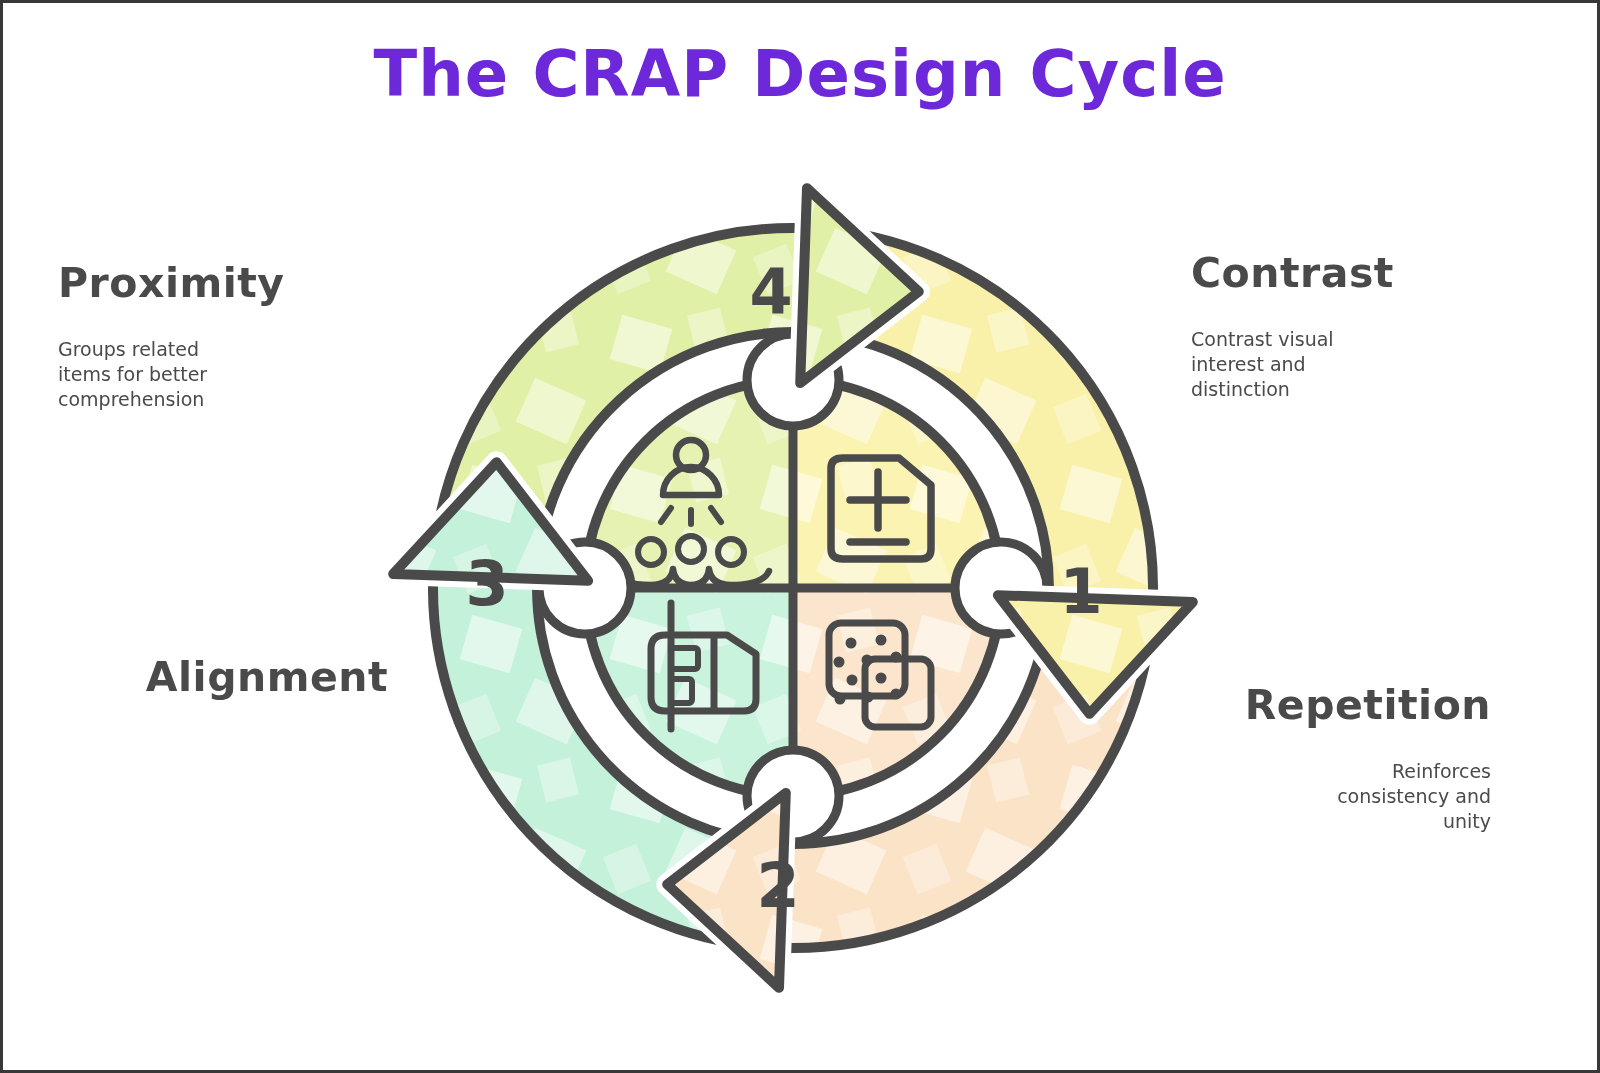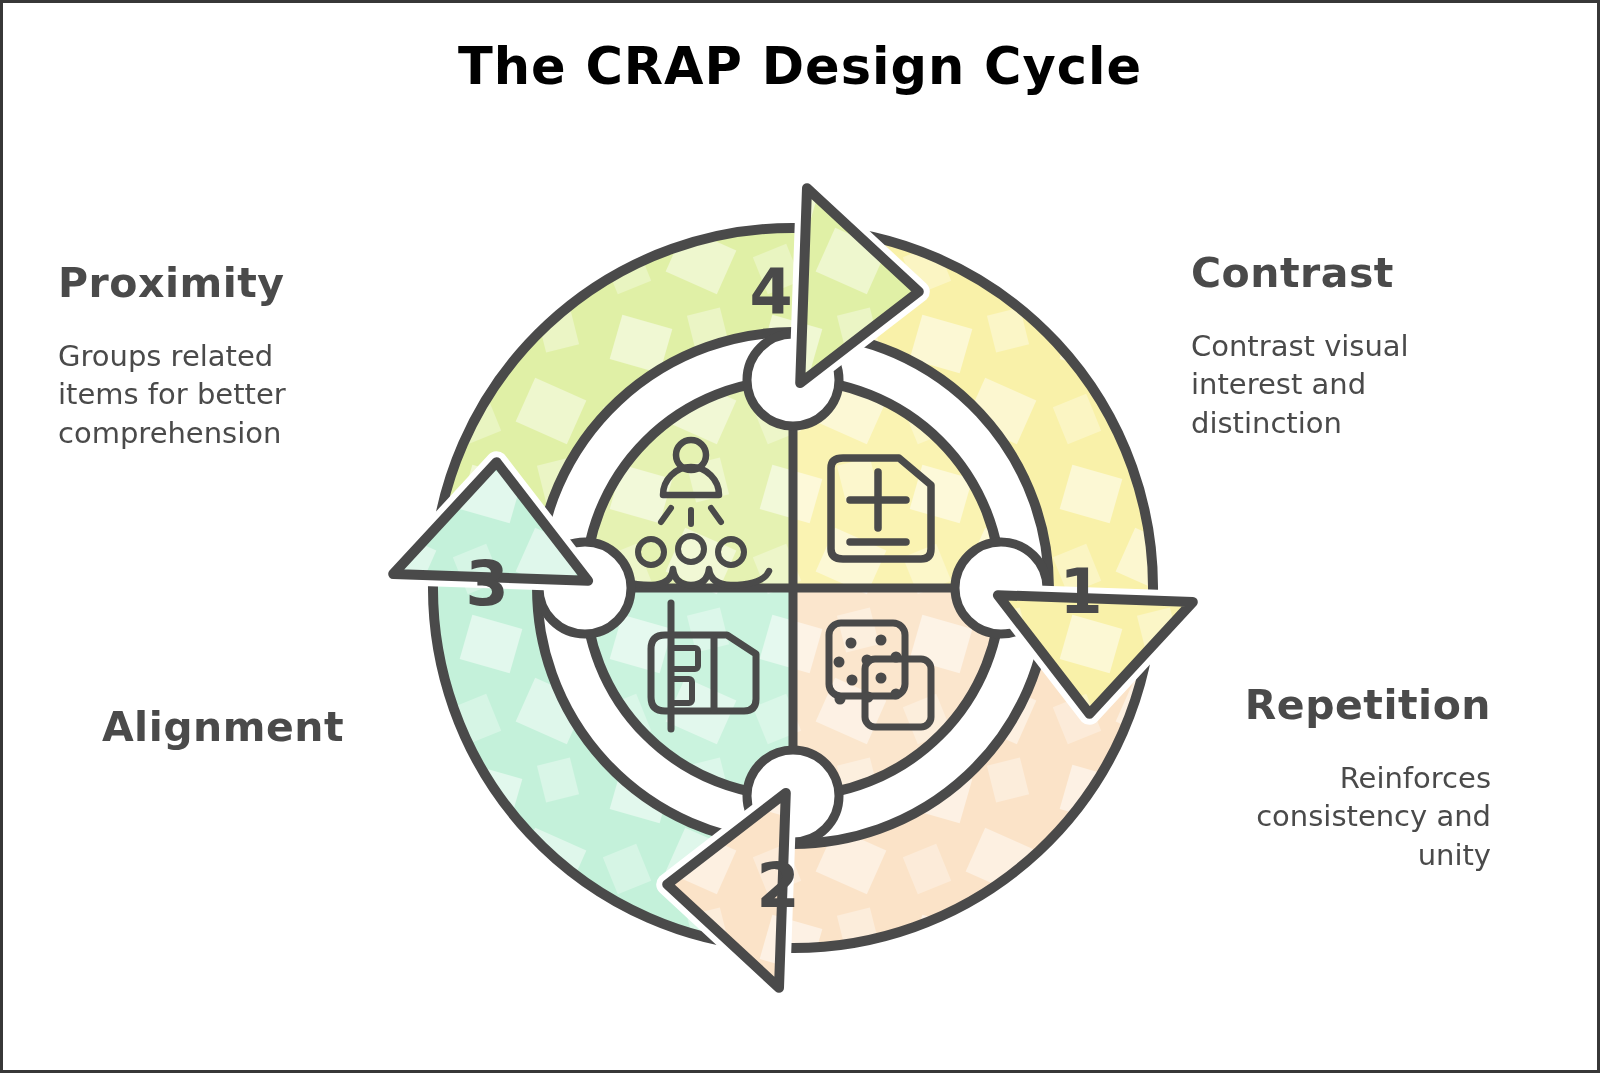--- a/index.html
+++ b/index.html
@@ -4,29 +4,29 @@
 <style>
   html,body { margin:0; padding:0; background:#e8e8e8; }
   .page {
     position:relative; width:1600px; height:1073px; margin:0 auto;
     background:#ffffff; border:3px solid #383838; box-sizing:border-box;
     font-family:"DejaVu Sans","Liberation Sans",sans-serif; color:#4a4a4a;
     overflow:hidden;
   }
   h1.title {
     position:absolute; left:0; right:0; top:34px; margin:0;
-    text-align:center; font-size:51px; font-weight:bold; letter-spacing:1px;
-    color:#000000;
+    text-align:center; font-size:64px; font-weight:bold; letter-spacing:1px;
+    color:#6d28d9;
   }
   .principle { position:absolute; }
   .principle h2 { margin:0; font-size:41px; font-weight:bold; letter-spacing:.5px; }
-  .principle p  { margin:30px 0 0 0; font-size:29px; line-height:1.32; white-space:pre-line; }
+  .principle p  { margin:30px 0 0 0; font-size:19px; line-height:1.32; white-space:pre-line; }
   .pos-tl { left:55px;  top:246px; width:320px; text-align:left;margin-top:10px; }
   .pos-tr { right:106px; top:246px; width:300px; text-align:left; }
-  .pos-bl { left:55px;  top:700px; width:330px; text-align:center; }
+  .pos-bl { left:55px;  top:650px; width:330px; text-align:right; }
   .pos-br { right:106px; top:678px; width:300px; text-align:right; }
 
   svg.cycle { position:absolute; left:367px; top:162px; }
   .ink  { stroke:#4a4a4a; }
   .nofill { fill:none; }
   .halo { fill:#ffffff; stroke:#ffffff; stroke-width:22; stroke-linejoin:round; }
   .num  { font-family:"DejaVu Sans","Liberation Sans",sans-serif; font-size:62px;
           font-weight:bold; fill:#4a4a4a; text-anchor:middle; }
   .icon-stroke { stroke:#4a4a4a; fill:none; stroke-linecap:round; stroke-linejoin:round; }
 </style>

